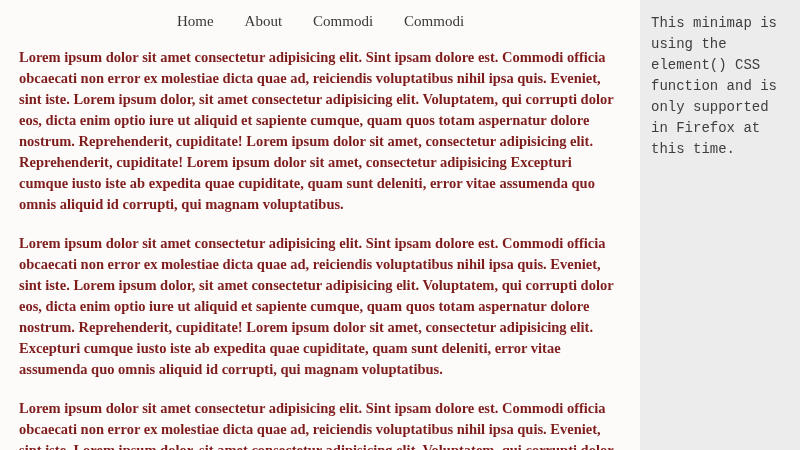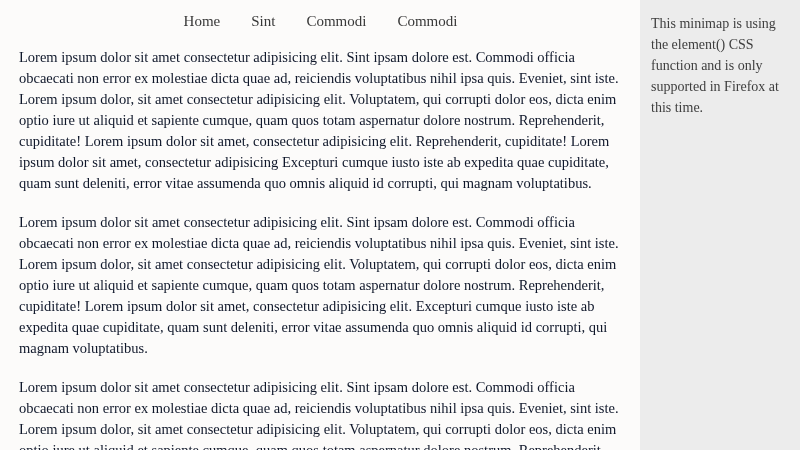--- a/index.html
+++ b/index.html
@@ -30,46 +30,48 @@
     color: #383838;
     text-decoration: none;
     font-size: 15px;
     line-height: 16px;
     cursor: pointer;
   }
   .main p {
     font-size: 14.5px;
     line-height: 21px;
     margin: 18px 0 16px 0;
-    color: #0f172a;
+    color: #7f1d1d;
+    font-weight: bold;
   }
   aside.minimap {
     position: absolute;
     top: 0;
     right: 0;
     width: 160px;
     height: 450px;
     background: #ececec;
     box-sizing: border-box;
     padding: 13px 12px 0 11px;
     color: #3e3e3e;
   }
   aside.minimap p {
     margin: 0;
     font-size: 14px;
     line-height: 21px;
+    font-family: Liberation Mono, monospace;
   }
 </style>
 </head>
 <body>
 
 <div class="main">
   <nav class="top-nav">
     <a href="#">Home</a>
-    <a href="#">Sint</a>
+    <a href="#">About</a>
     <a href="#">Commodi</a>
     <a href="#">Commodi</a>
   </nav>
 
   <p>Lorem ipsum dolor sit amet consectetur adipisicing elit. Sint ipsam dolore est. Commodi officia obcaecati non error ex molestiae dicta quae ad, reiciendis voluptatibus nihil ipsa quis. Eveniet, sint iste. Lorem ipsum dolor, sit amet consectetur adipisicing elit. Voluptatem, qui corrupti dolor eos, dicta enim optio iure ut aliquid et sapiente cumque, quam quos totam aspernatur dolore nostrum. Reprehenderit, cupiditate! Lorem ipsum dolor sit amet, consectetur adipisicing elit. Reprehenderit, cupiditate! Lorem ipsum dolor sit amet, consectetur adipisicing Excepturi cumque iusto iste ab expedita quae cupiditate, quam sunt deleniti, error vitae assumenda quo omnis aliquid id corrupti, qui magnam voluptatibus.</p>
   <p>Lorem ipsum dolor sit amet consectetur adipisicing elit. Sint ipsam dolore est. Commodi officia obcaecati non error ex molestiae dicta quae ad, reiciendis voluptatibus nihil ipsa quis. Eveniet, sint iste. Lorem ipsum dolor, sit amet consectetur adipisicing elit. Voluptatem, qui corrupti dolor eos, dicta enim optio iure ut aliquid et sapiente cumque, quam quos totam aspernatur dolore nostrum. Reprehenderit, cupiditate! Lorem ipsum dolor sit amet, consectetur adipisicing elit. Excepturi cumque iusto iste ab expedita quae cupiditate, quam sunt deleniti, error vitae assumenda quo omnis aliquid id corrupti, qui magnam voluptatibus.</p>
   <p>Lorem ipsum dolor sit amet consectetur adipisicing elit. Sint ipsam dolore est. Commodi officia obcaecati non error ex molestiae dicta quae ad, reiciendis voluptatibus nihil ipsa quis. Eveniet, sint iste. Lorem ipsum dolor, sit amet consectetur adipisicing elit. Voluptatem, qui corrupti dolor eos, dicta enim optio iure ut aliquid et sapiente cumque, quam quos totam aspernatur dolore nostrum. Reprehenderit, cupiditate! Lorem ipsum dolor sit amet, consectetur Reprehenderit, cupiditate! Lorem ipsum dolor sit amet, consectetur adipisicing adipisicing elit. Excepturi cumque iusto iste ab expedita quae cupiditate, quam sunt deleniti, error vitae assumenda quo omnis aliquid id corrupti, qui magnam voluptatibus.</p>
 </div>
 
 <aside class="minimap">

